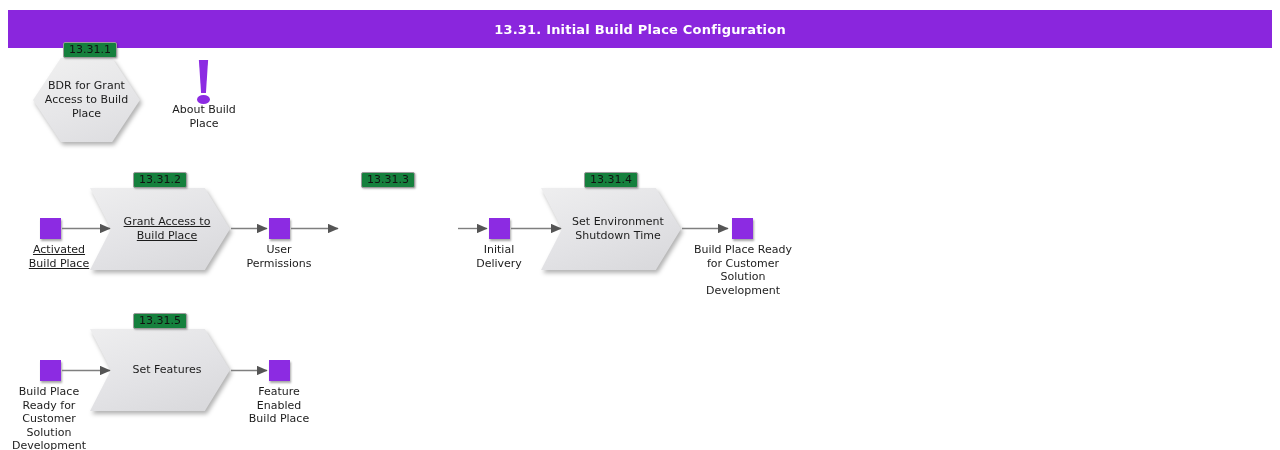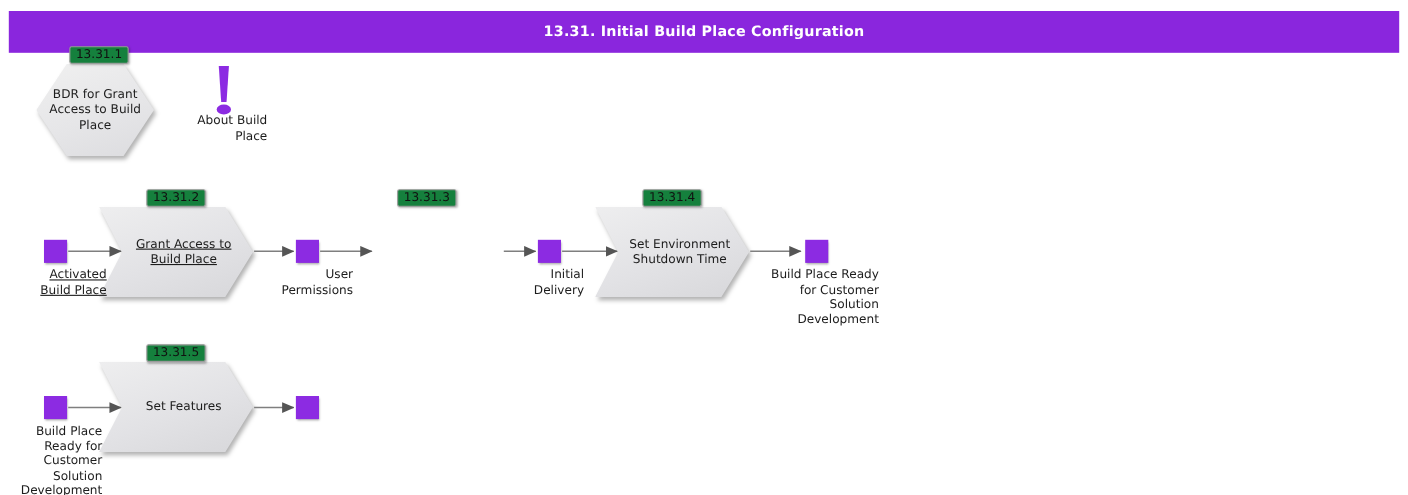--- a/index.html
+++ b/index.html
@@ -43,21 +43,21 @@
     padding-left:14px; box-sizing:border-box;
   }
   .chev-text { text-align:center; font-size:11px; line-height:14px; }
   .sq {
     position:absolute; width:21px; height:21px;
     background:var(--purple-node,#8c2be2);
     box-shadow:1px 2px 2px rgba(0,0,0,.35); z-index:2;
   }
   .evt-label {
     position:absolute; transform:translateX(-50%);
-    text-align:right; font-size:11px; line-height:13.5px; z-index:3;
+    text-align:center; font-size:11px; line-height:13.5px; z-index:3;
   }
   .excl-bar {
     position:absolute; left:198px; top:60px; width:11px; height:33px;
     background:var(--purple-node,#8c2be2);
     clip-path:polygon(8% 0,92% 0,72% 100%,28% 100%); z-index:2;
   }
   .excl-dot {
     position:absolute; left:197px; top:95px; width:13px; height:9px;
     background:var(--purple-node,#8c2be2); border-radius:50%; z-index:2;
   }
@@ -131,14 +131,15 @@
   <div class="evt-label" style="left:49px; top:385px; width:88px;">Build Place Ready for Customer Solution Development</div>
 
   <div class="badge" style="left:160px; top:313px;">13.31.5</div>
   <div class="chev" style="left:90px; top:329px;">
     <div class="chev-shape">
       <div class="chev-text" style="width:104px;">Set Features</div>
     </div>
   </div>
 
   <div class="sq" style="left:269px; top:360px;"></div>
+  <div class="evt-label" style="left:279px; top:385px; width:74px;">Feature Enabled Build Place</div>
 
 </div>
 
 </body></html>

